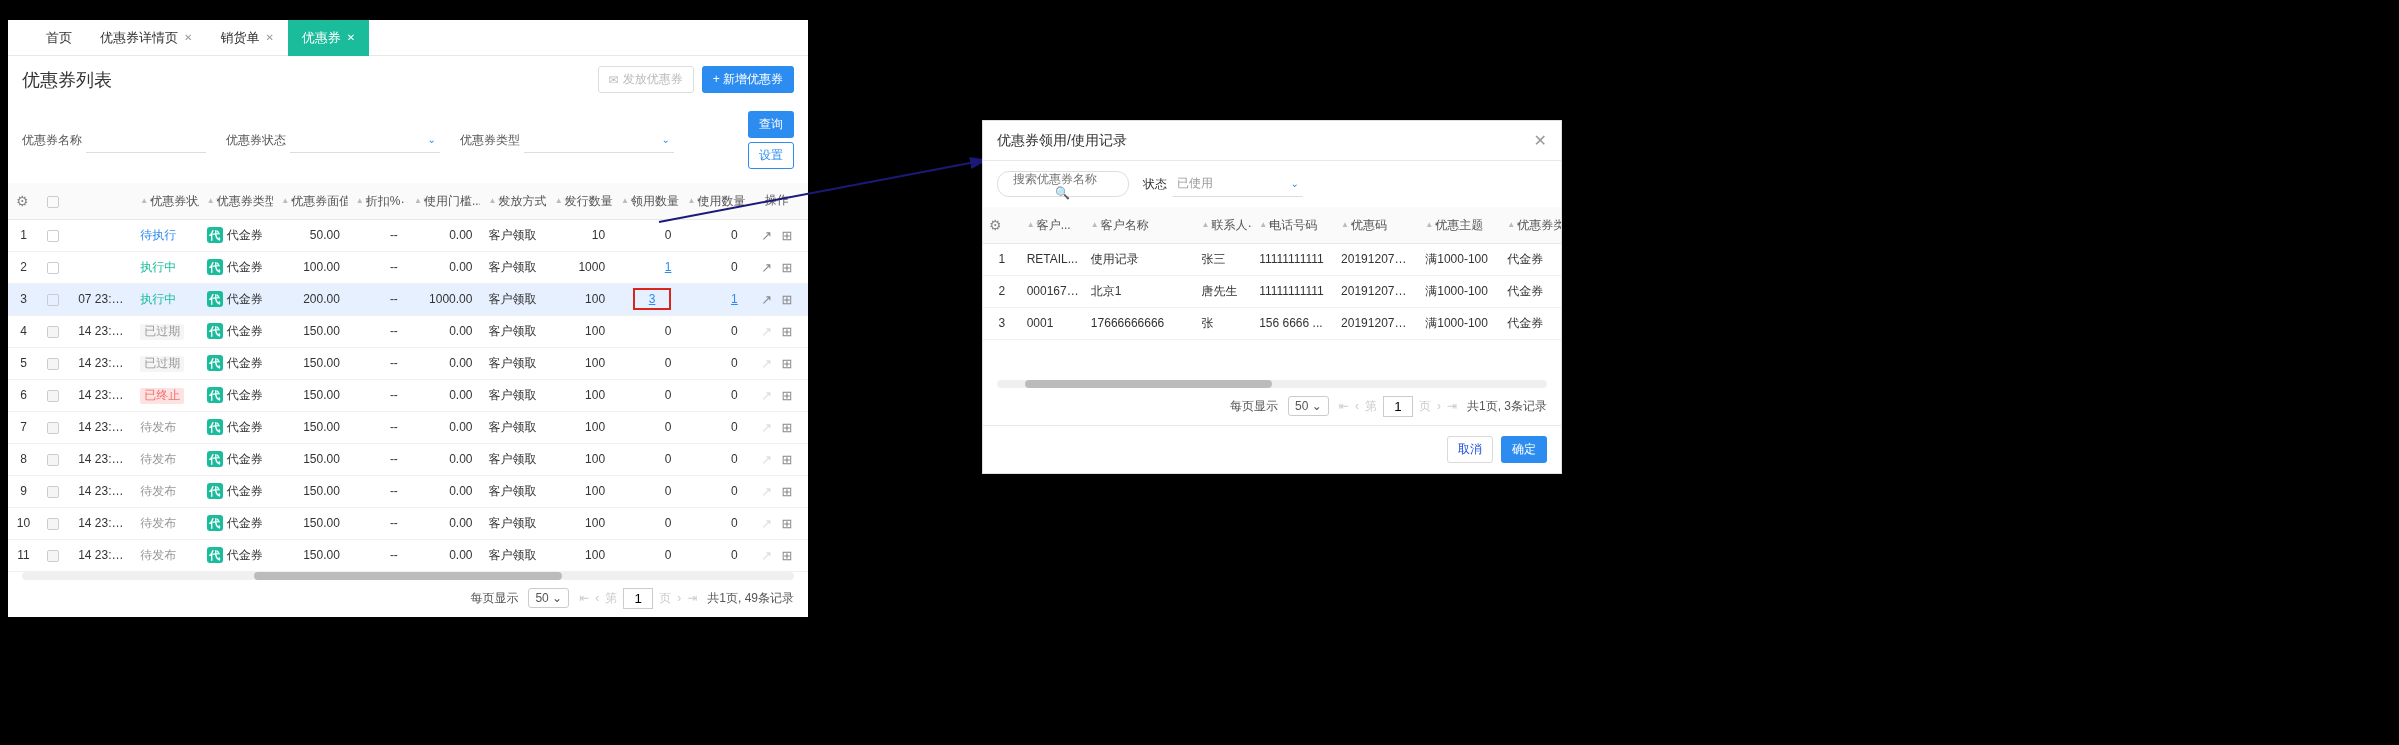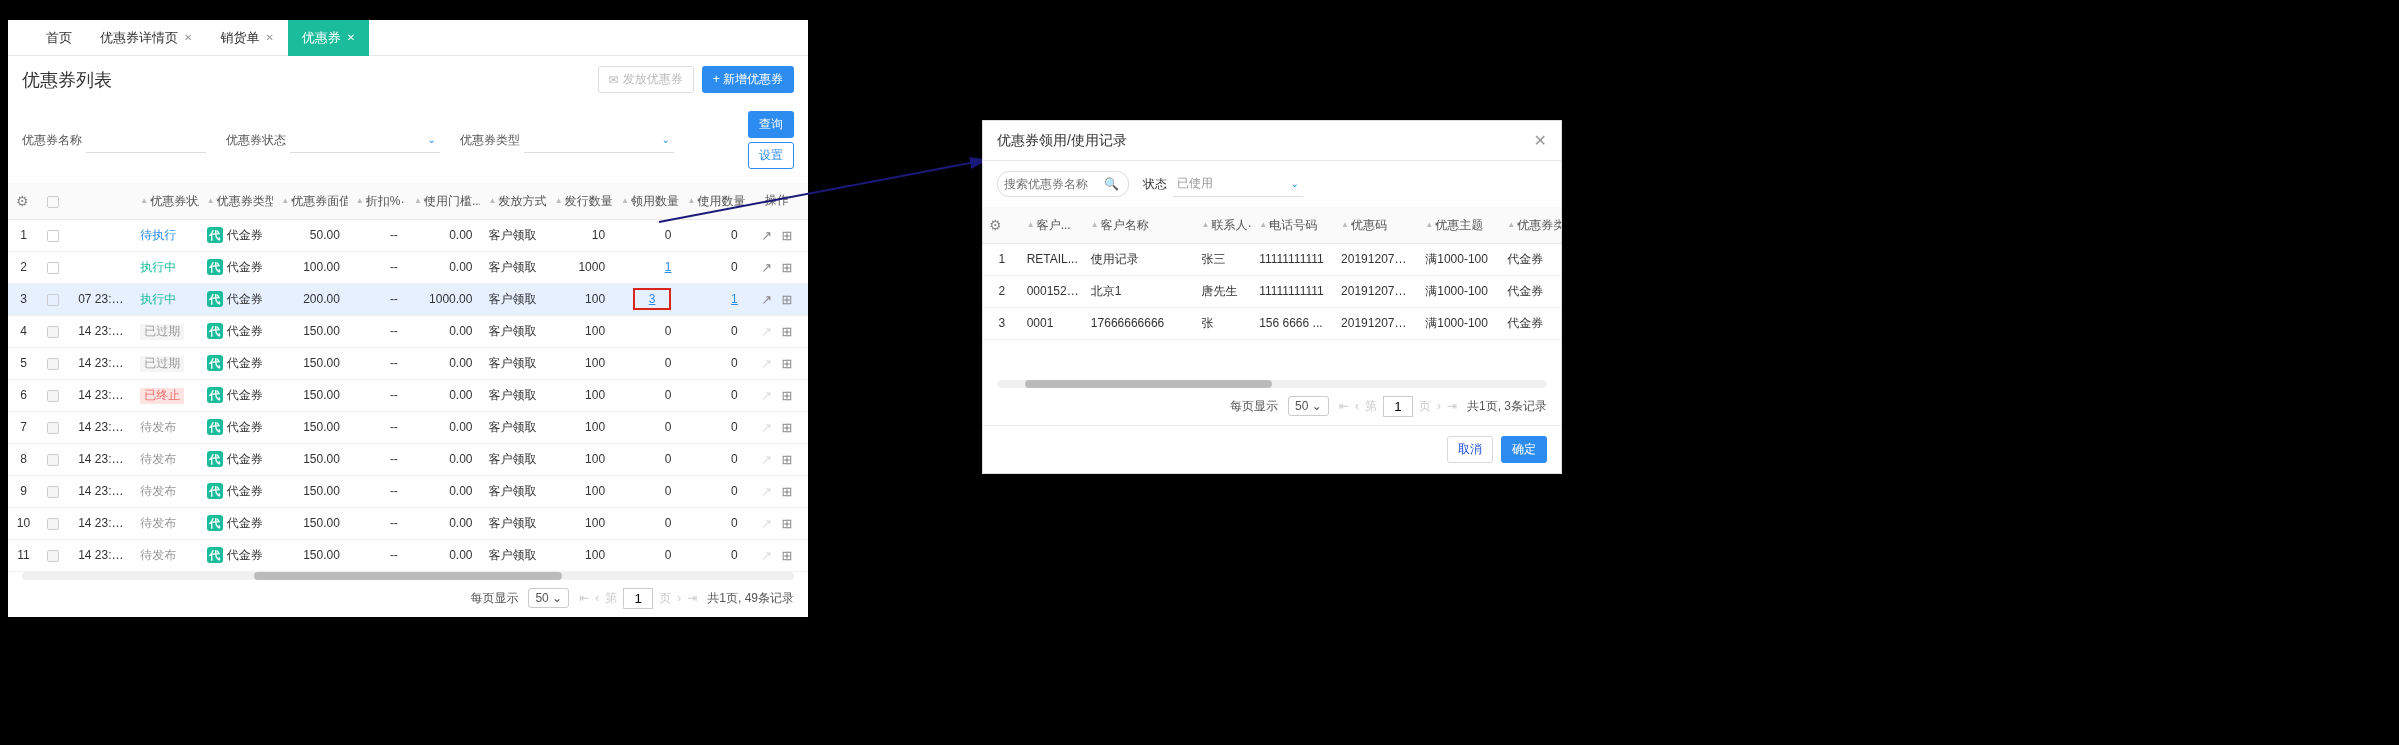--- a/index.html
+++ b/index.html
@@ -71,21 +71,21 @@
 
 
 .arrow { position: absolute; pointer-events: none; }
 
 
 .panel-right { position: absolute; left: 982px; top: 120px; width: 580px; background: #fff; border: 1px solid #ddd; box-shadow: 0 4px 12px rgba(0,0,0,0.15); }
 .modal-header { display: flex; justify-content: space-between; align-items: center; padding: 10px 14px; border-bottom: 1px solid #e8e8e8; }
 .modal-title { font-size: 14px; font-weight: 500; }
 .modal-close { font-size: 16px; color: #999; cursor: pointer; }
 .modal-filters { display: flex; align-items: center; gap: 14px; padding: 10px 14px; }
-.search-box { display: flex; align-items: center; border: 1px solid #ddd; border-radius: 12px; padding: 0 6px; width: 132px; height: 26px; }
+.search-box { display: flex; align-items: center; border: 1px solid #ddd; border-radius: 12px; padding: 0 6px; width: 132px; height: 26px; flex-direction: column; }
 .search-box input { border: none; outline: none; font-size: 12px; width: 100px; }
 .search-box .search-icon { color: #2d8cf0; font-size: 12px; }
 .status-filter { display: flex; align-items: center; gap: 6px; }
 .modal-body { min-height: 170px; }
 .modal-footer { display: flex; justify-content: flex-end; gap: 8px; padding: 10px 14px; border-top: 1px solid #e8e8e8; }
 
 
 .panel-right th, .panel-right td { font-size: 12px; padding: 6px 6px; }
 
 </style>
@@ -510,21 +510,21 @@
     <td>RETAIL...</td>
     <td>使用记录</td>
     <td>张三</td>
     <td>11111111111</td>
     <td>20191207O...</td>
     <td>满1000-100</td>
     <td>代金券</td>
           </tr>
           <tr>
     <td style="text-align:center">2</td>
-    <td>00015269</td>
+    <td>00016781</td>
     <td>北京1</td>
     <td>唐先生</td>
     <td>11111111111</td>
     <td>20191207O...</td>
     <td>满1000-100</td>
     <td>代金券</td>
           </tr>
           <tr>
     <td style="text-align:center">3</td>
     <td>0001</td>

